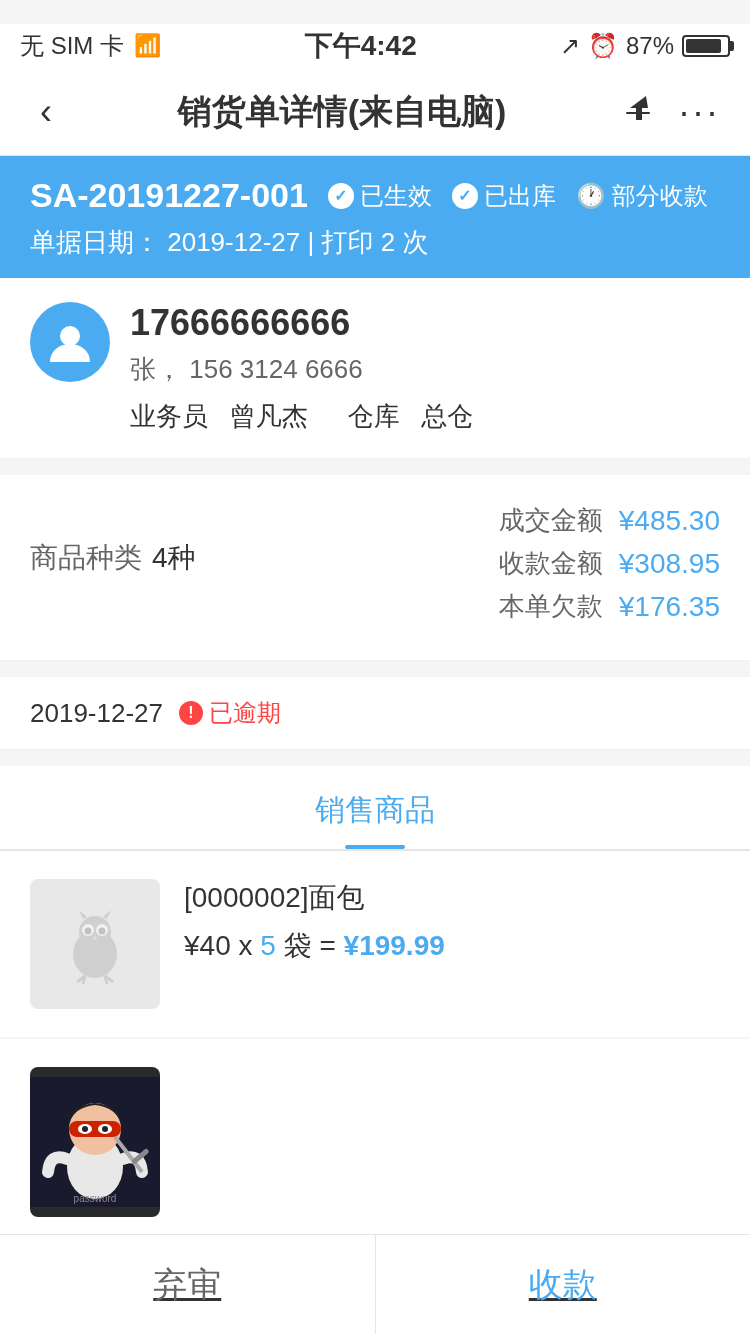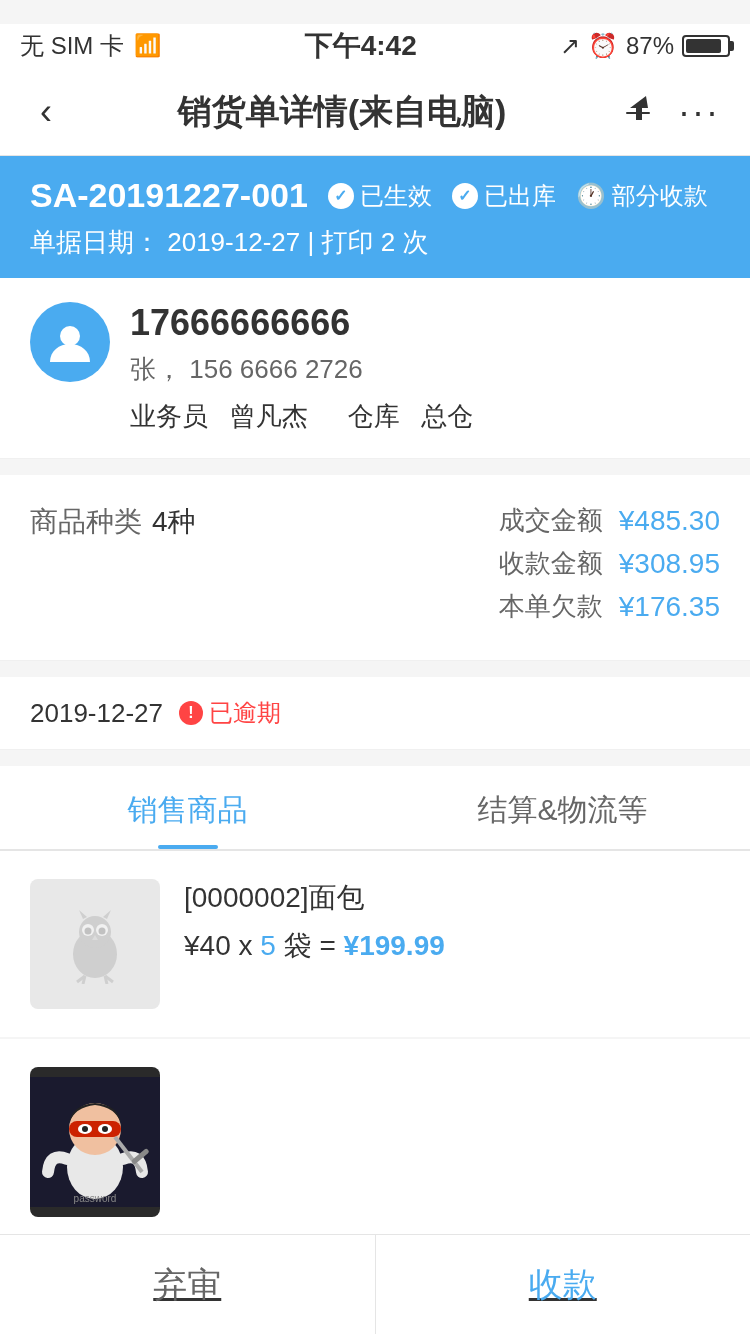--- a/index.html
+++ b/index.html
@@ -179,21 +179,21 @@
       background: #fff;
       padding: 28px 30px;
       margin-top: 16px;
       border-bottom: 1px solid #f0f0f0;
     }
     .summary-row {
       display: flex;
       justify-content: space-between;
       align-items: flex-start;
     }
-    .summary-left { display: flex; align-items: center; gap: 10px; font-size: 28px; color: #666; }
+    .summary-left { display: flex; align-items: center; gap: 10px; font-size: 28px; color: #666; margin-top: 36px; }
     .summary-left .count { color: #333; font-weight: 500; }
     .summary-right { text-align: right; }
     .amount-row { display: flex; justify-content: flex-end; align-items: center; gap: 16px; font-size: 26px; margin-bottom: 8px; }
     .amount-label { color: #666; }
     .amount-value { color: #4AABF0; font-weight: 500; font-size: 28px; }
 
     
     .due-section {
       background: #fff;
       padding: 20px 30px;
@@ -405,21 +405,21 @@
   <div class="avatar-circle">
     <svg viewBox="0 0 48 48" fill="white">
       <circle cx="24" cy="18" r="10"></circle>
       <path d="M4 44c0-11 9-18 20-18s20 7 20 18z"></path>
     </svg>
   </div>
   <div class="customer-info">
     <div class="customer-id">17666666666</div>
     <div class="customer-name">
       <span>张，</span>
-      <span>156 6666 2726</span>
+      <span>156 3124 6666</span>
     </div>
     <div class="customer-meta">
       <span>
         <span>业务员</span>
         &nbsp;
         <span>曾凡杰</span>
       </span>
       <span>
         <span>仓库</span>
         &nbsp;
@@ -457,23 +457,20 @@
   <span class="overdue-badge">
     <span class="overdue-dot">!</span>
     <span>已逾期</span>
   </span>
 </div>
 
 <div class="tabs-section">
   <div class="tab-item active">
     <span>销售商品</span>
   </div>
-  <div class="tab-item">
-    <span>结算&amp;物流等</span>
-  </div>
 </div>
 
 <div class="product-list">
 
   <div class="product-item">
     <div class="product-thumb">
 
       <svg class="owl-svg" viewBox="0 0 80 80" fill="#aaa">
 
         <ellipse cx="40" cy="50" rx="22" ry="24"></ellipse>

